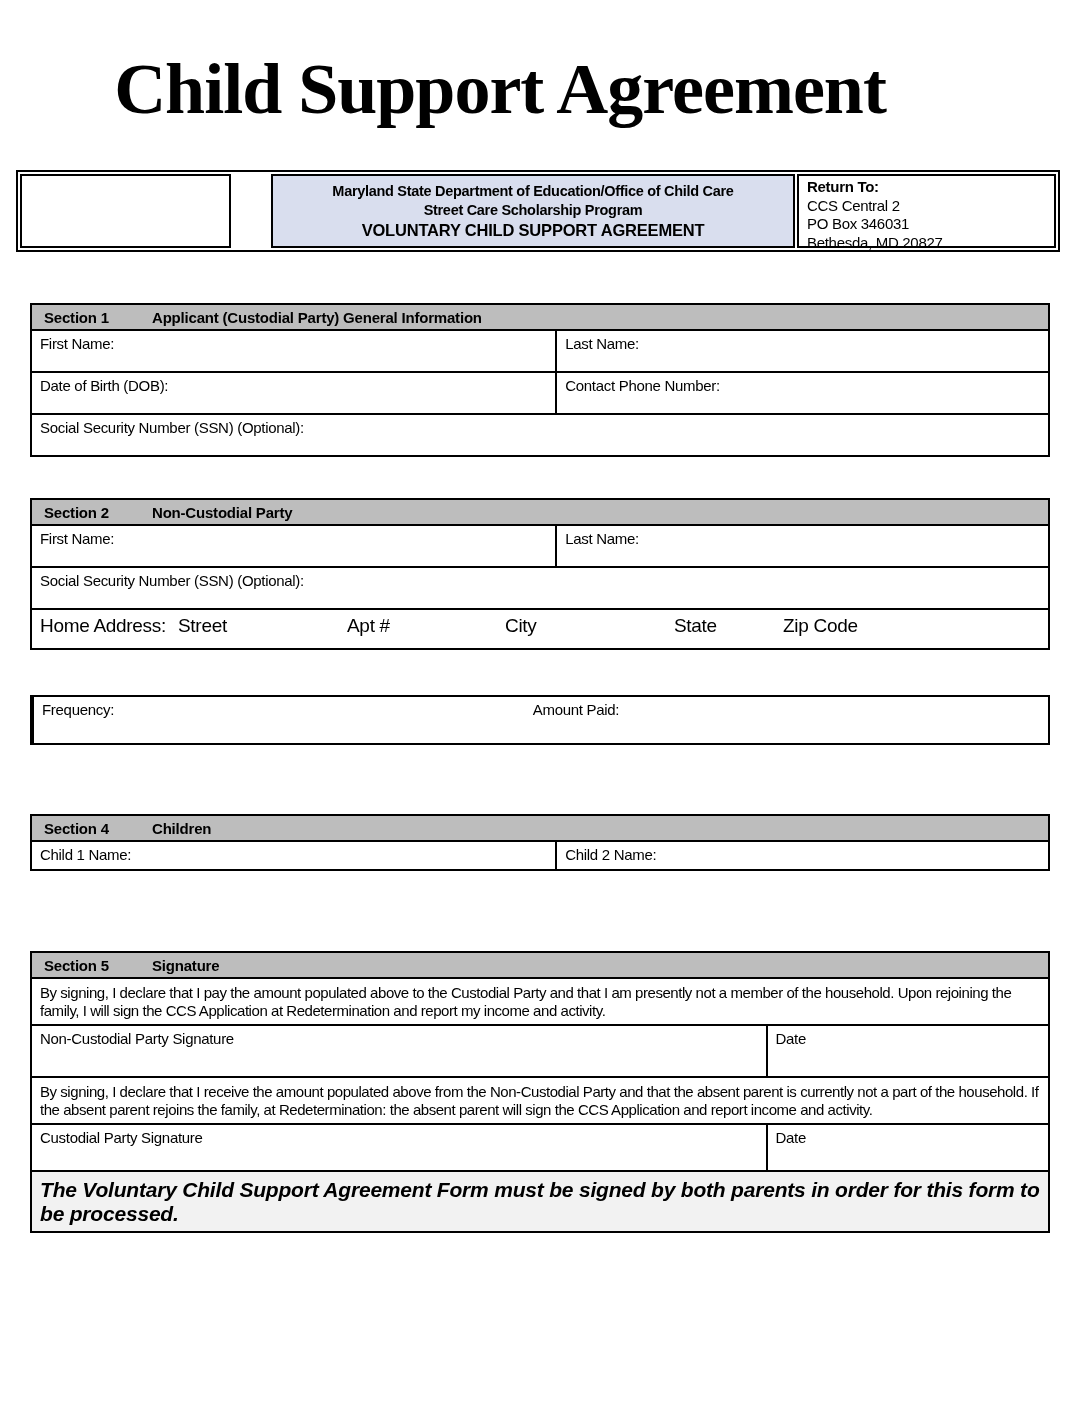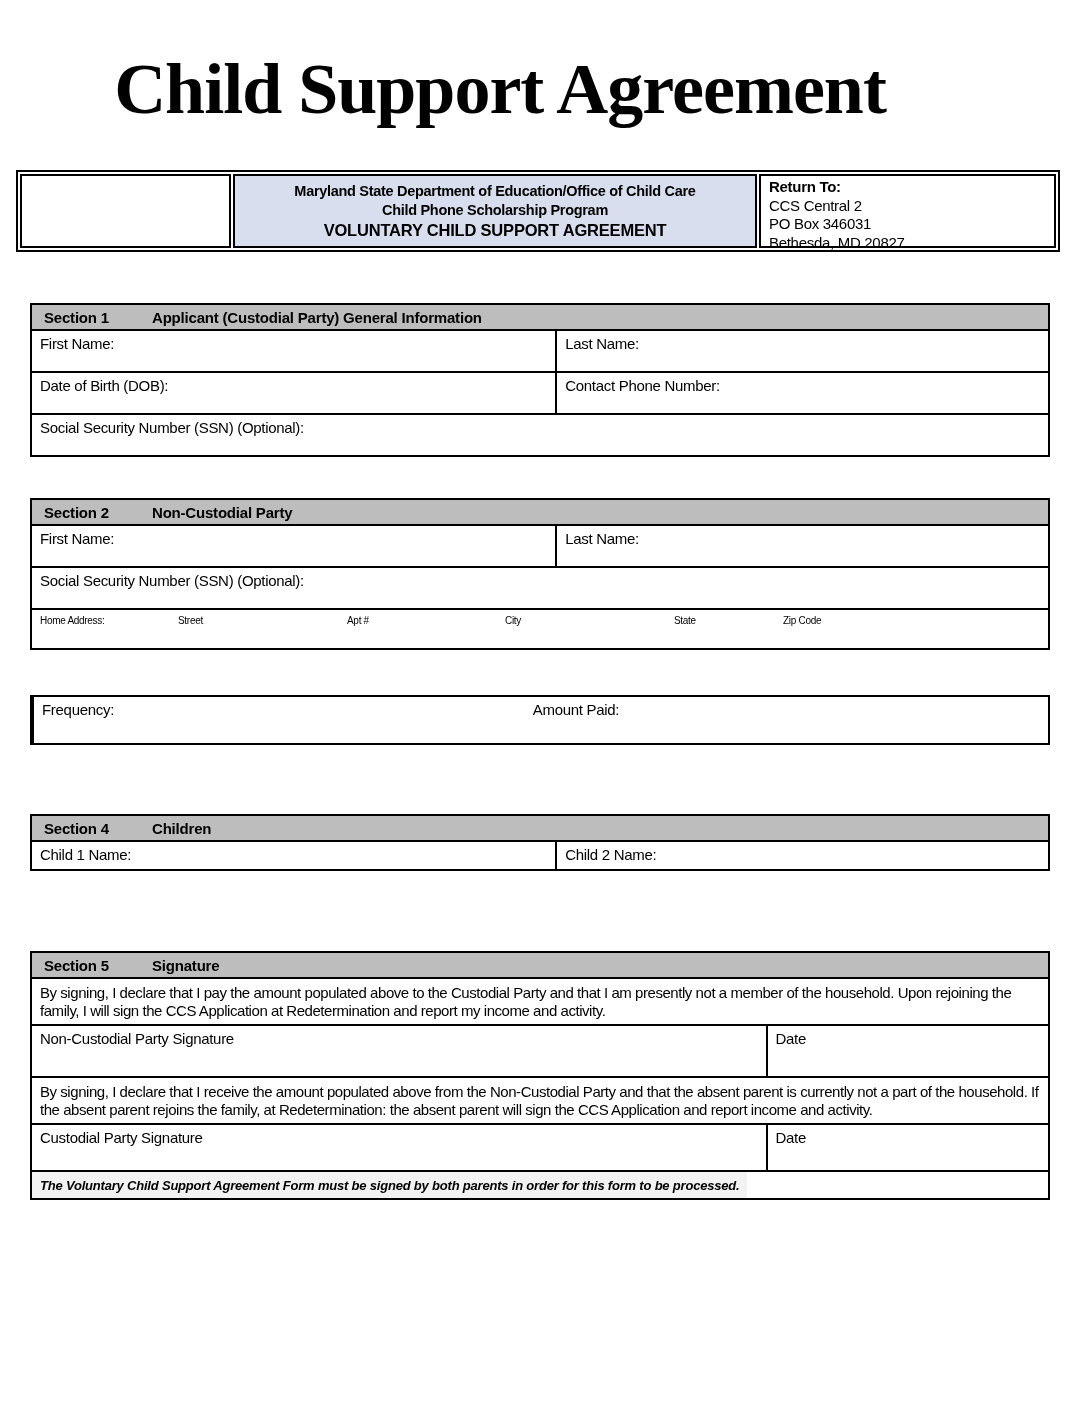--- a/index.html
+++ b/index.html
@@ -32,20 +32,21 @@
     border:2px solid var(--border);
     padding:2px;display:flex;gap:2px;
   }
   .hdr-cell{border:2px solid var(--border);}
   .hdr-blank{width:211px;background:#fff;}
   .hdr-org{
     width:524px;background:var(--org-cell-bg);
     display:flex;flex-direction:column;justify-content:center;align-items:center;
     text-align:center;font-weight:bold;font-size:14.5px;line-height:19px;
     padding:2px 6px;
+    margin-left:38px;
   }
   .hdr-org .org-line3{font-size:16.5px;letter-spacing:-0.2px;padding-top:1px;}
   .hdr-return{flex:1;background:#fff;padding:2px 8px;font-size:15px;line-height:18.5px;}
   .hdr-return .ret-label{font-weight:bold;}
   
   .sect{
     position:absolute;left:30px;width:1020px;
     border:2px solid var(--border);background:#fff;
   }
   .sect-header{
@@ -66,46 +67,46 @@
   .h42{min-height:40px;}
   .h48{min-height:46px;}
   .h29{min-height:27px;}
   .sig-row-1{min-height:52px;}
   .sig-row-2{min-height:47px;}
   .para{
     padding:5px 8px 4px;font-size:15px;line-height:18px;
     letter-spacing:-0.45px;border-bottom:2px solid var(--border);
   }
   .addr-row{position:relative;min-height:38px;}
-  .addr-row span{position:absolute;top:5px;font-size:10px;text-align:right;}
+  .addr-row span{position:absolute;top:5px;font-size:19px;text-align:right;}
   .addr-home{left:8px;}
   .addr-street{left:146px;}
   .addr-apt{left:315px;}
   .addr-city{left:473px;}
   .addr-state{left:642px;}
   .addr-zip{left:751px;}
   .note-row{
     background:var(--note-bg);
     font-weight:bold;font-style:italic;
-    font-size:13px;letter-spacing:-0.2px;
+    font-size:21px;letter-spacing:-0.2px;
     padding:6px 8px 5px;min-height:26px;
   }
 </style>
 </head>
 <body>
 
 <div class="page">
 
   <div class="doc-title">Child Support Agreement</div>
 
   <div class="hdr">
     <div class="hdr-cell hdr-blank"></div>
     <div class="hdr-cell hdr-org">
       <div>Maryland State Department of Education/Office of Child Care</div>
-      <div>Child Phone Scholarship Program</div>
+      <div>Street Care Scholarship Program</div>
       <div class="org-line3">VOLUNTARY CHILD SUPPORT AGREEMENT</div>
     </div>
     <div class="hdr-cell hdr-return">
       <div class="ret-label">Return To:</div>
       <div>CCS Central 2</div>
       <div>PO Box 346031</div>
       <div>Bethesda, MD 20827</div>
     </div>
   </div>
 

